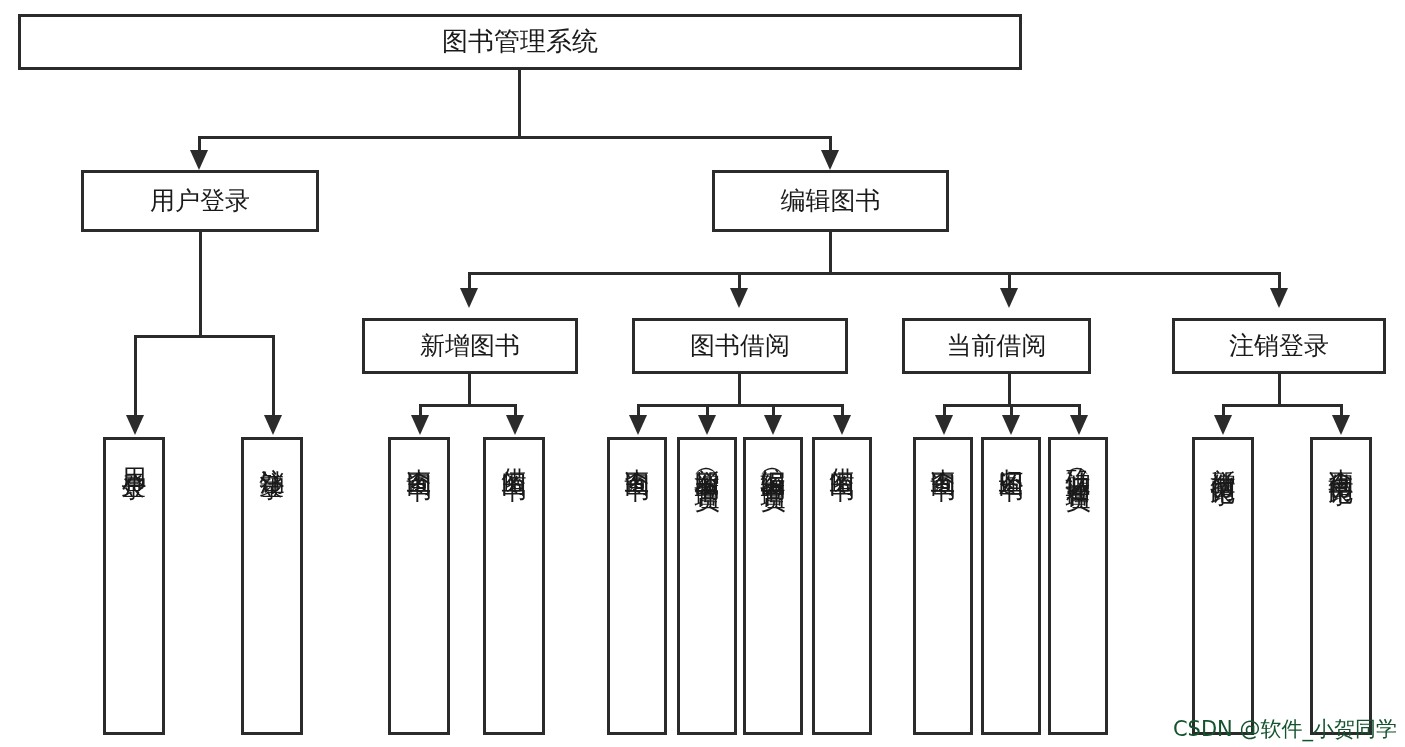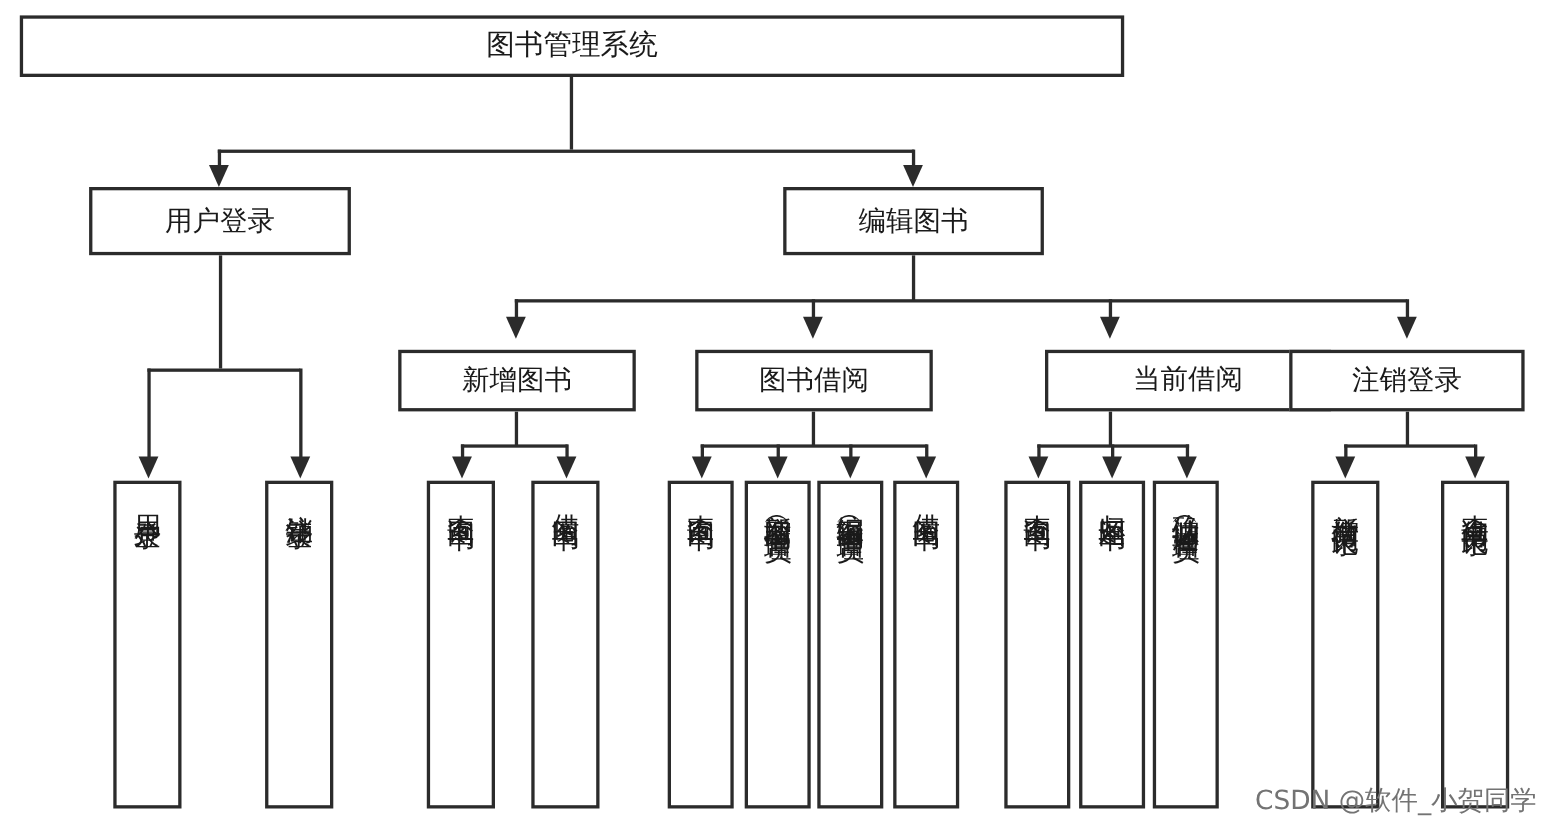--- a/index.html
+++ b/index.html
@@ -63,22 +63,22 @@
     height: 0;
     border-left: 9px solid transparent;
     border-right: 9px solid transparent;
     border-top: 20px solid #2b2b2b;
     z-index: 2;
   }
   #watermark {
     position: absolute;
     right: 8px;
     bottom: 4px;
-    font-size: 24px;
-    color: #737373;
+    font-size: 21px;
+    color: #14532d;
     z-index: 6;
     white-space: nowrap;
   }
 </style>
 </head>
 <body>
 
 <div id="diagram-root">
 
   <div class="edge v" style="left:518px; top:70px; height:66px;"></div>
@@ -153,21 +153,21 @@
   </div>
 
   <div class="node horizontal" style="left:362px; top:318px; width:216px; height:56px;">
     <span class="node-label">新增图书</span>
   </div>
 
   <div class="node horizontal" style="left:632px; top:318px; width:216px; height:56px;">
     <span class="node-label">图书借阅</span>
   </div>
 
-  <div class="node horizontal" style="left:950px; top:318px; width:260px; height:56px;font-family:Liberation Serif, serif;">
+  <div class="node horizontal" style="left:902px; top:318px; width:189px; height:56px;">
     <span class="node-label">当前借阅</span>
   </div>
 
   <div class="node horizontal" style="left:1172px; top:318px; width:214px; height:56px;">
     <span class="node-label">注销登录</span>
   </div>
 
   <div class="node vertical" style="left:103px; top:437px; width:62px; height:298px;">
     <span class="node-label">用户登录</span>
   </div>

